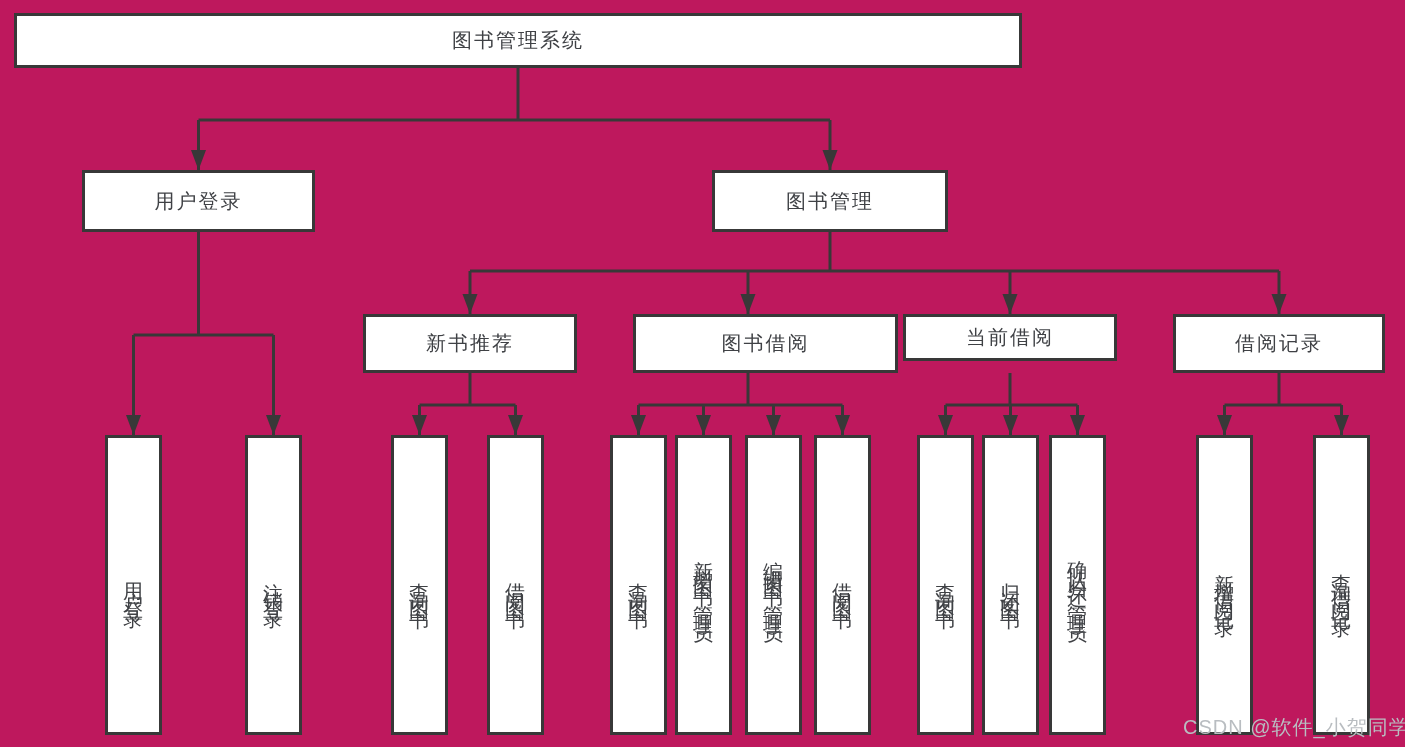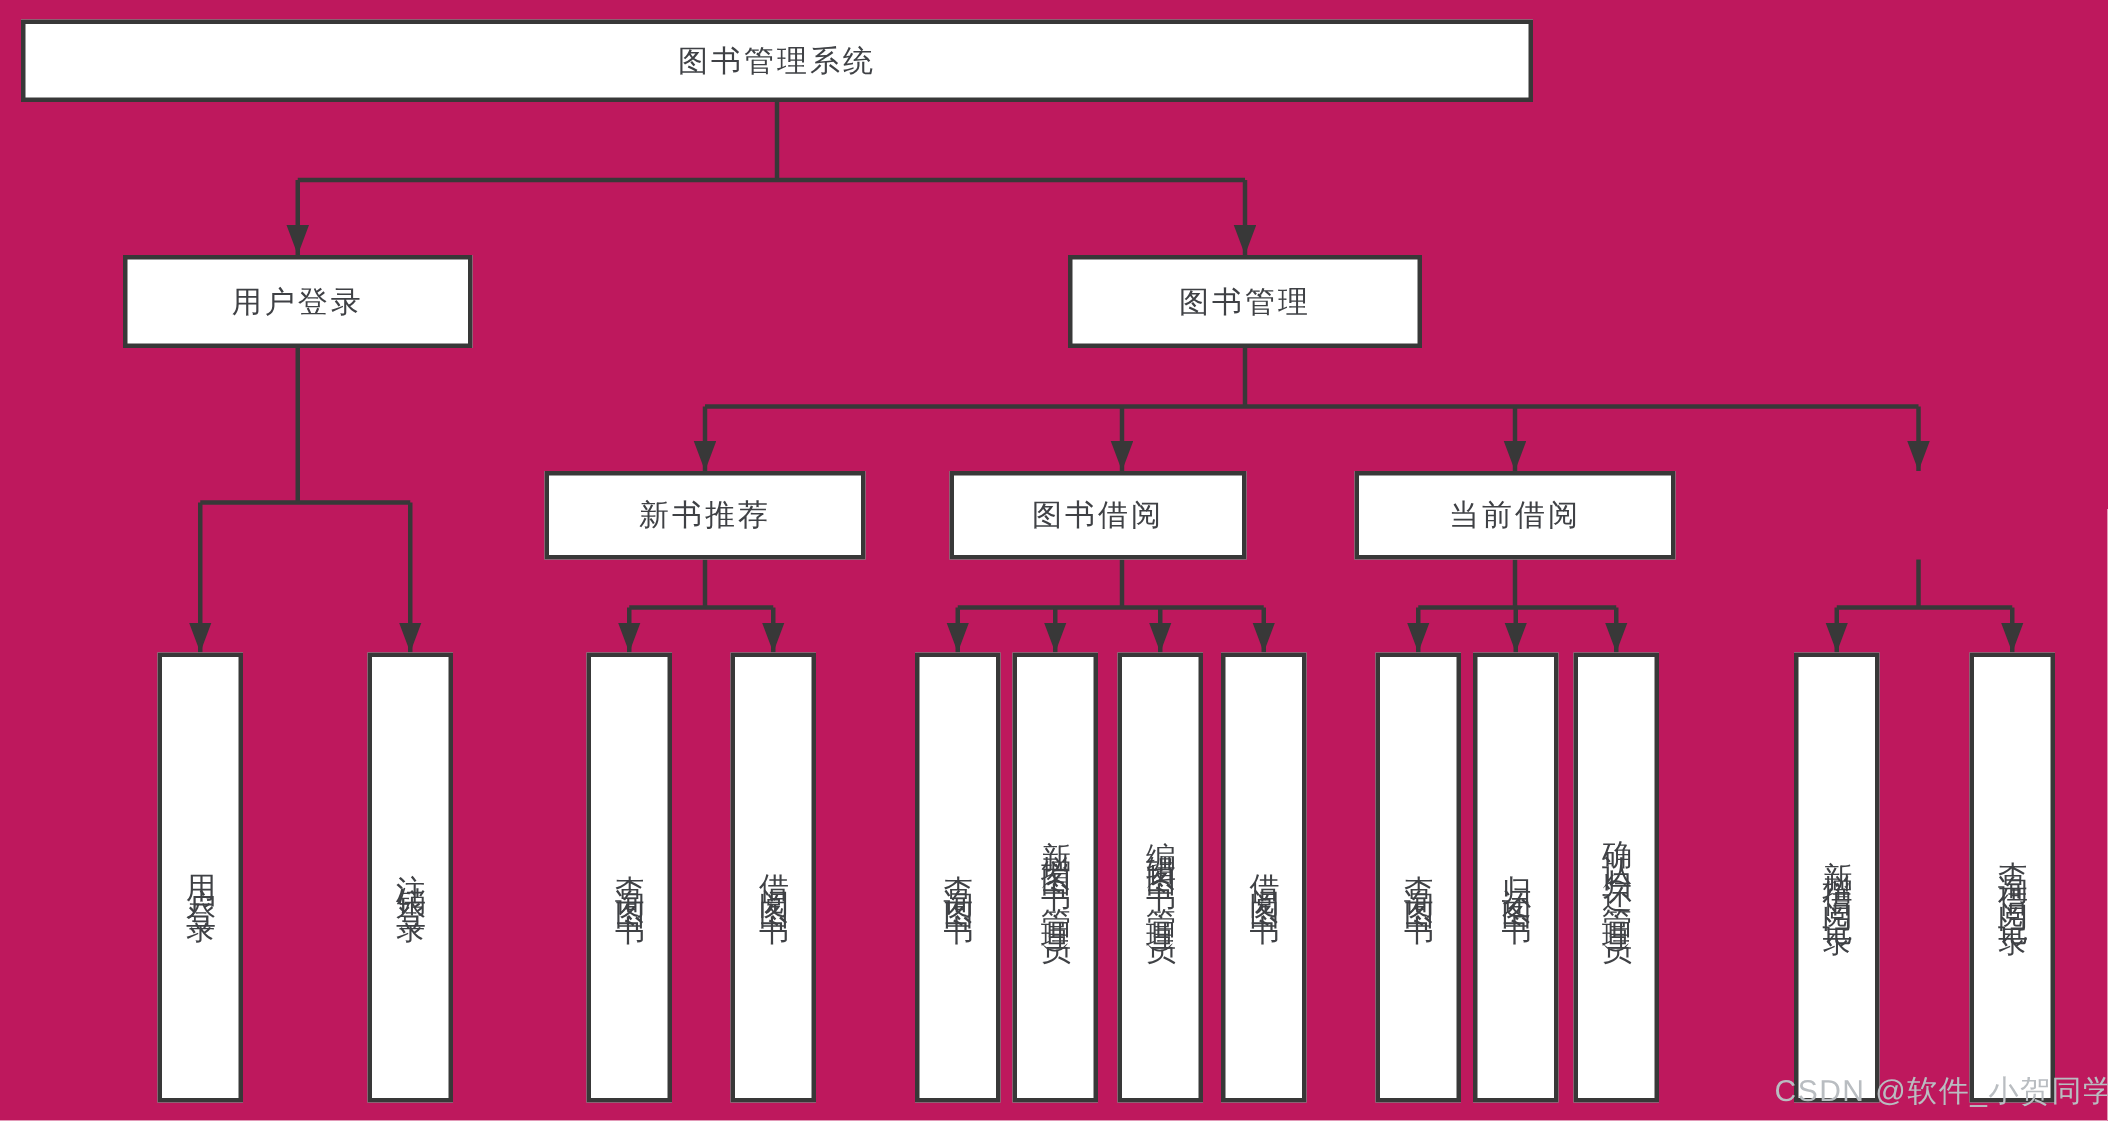--- a/index.html
+++ b/index.html
@@ -36,22 +36,22 @@
   .vnode span{
     writing-mode:vertical-rl;
     letter-spacing:9px;
     line-height:1;
   }
   
   .b-root      {left:14px;  top:13px;  width:1008px; height:55px;}
   .b-userlogin {left:82px;  top:170px; width:233px;  height:62px;}
   .b-bookmgmt  {left:712px; top:170px; width:236px;  height:62px;}
   .b-newrec    {left:363px; top:314px; width:214px;  height:59px;}
-  .b-borrow    {left:633px; top:314px; width:198px;  height:59px;}
-  .b-current   {left:903px; top:314px; width:214px;  height:59px;}
+  .b-borrow    {left:633px; top:314px; width:265px;  height:59px;}
+  .b-current   {left:903px; top:314px; width:214px;  height:47px;}
   .b-records   {left:1173px;top:314px; width:212px;  height:59px;}
   
   .l-ul-login   {left:105px;}
   .l-ul-logout  {left:245px;}
   .l-nr-query   {left:391px;}
   .l-nr-borrow  {left:487px;}
   .l-bb-query   {left:610px;}
   .l-bb-add     {left:675px;}
   .l-bb-edit    {left:745px;}
   .l-bb-borrow  {left:814px;}
@@ -126,20 +126,21 @@
   </svg>
 
   <div class="node b-root">图书管理系统</div>
 
   <div class="node b-userlogin">用户登录</div>
   <div class="node b-newrec">新书推荐</div>
 
   <div class="node b-bookmgmt">图书管理</div>
   <div class="node b-borrow">图书借阅</div>
   <div class="node b-current">当前借阅</div>
+  <div class="node b-records">借阅记录</div>
 
   <div class="vnode l-ul-login">
     <span>用户登录</span>
   </div>
   <div class="vnode l-ul-logout">
     <span>注销登录</span>
   </div>
 
   <div class="vnode l-nr-query">
     <span>查询图书</span>

